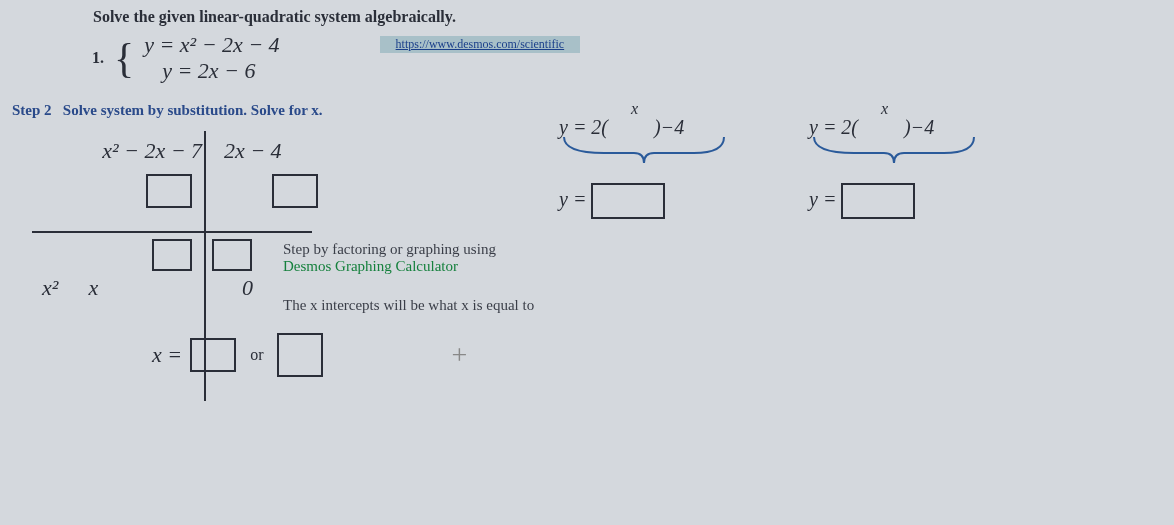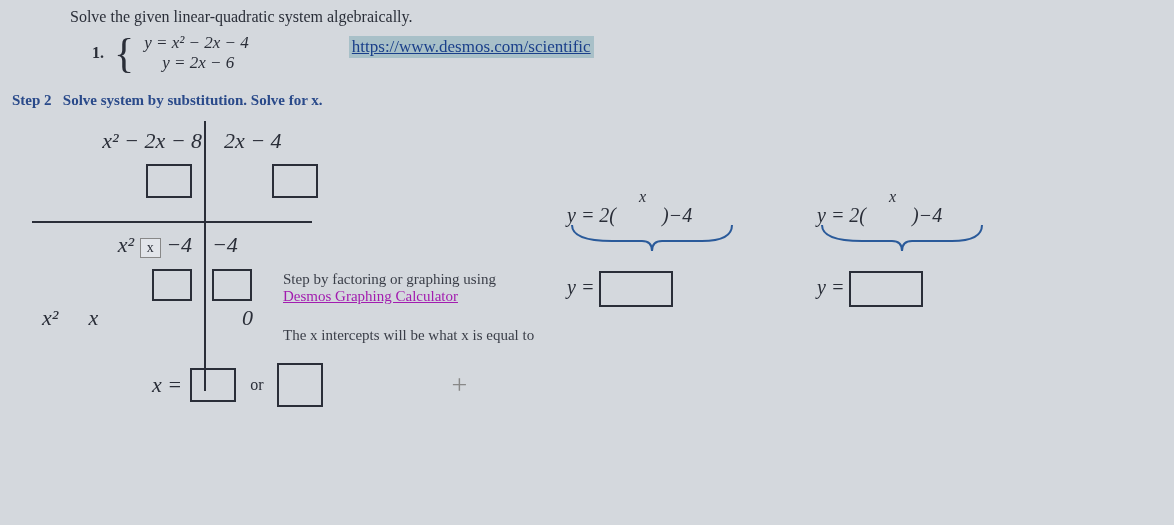--- a/index.html
+++ b/index.html
@@ -7,59 +7,58 @@
     padding: 8px 12px;
     background: #d4d8dd;
     font-family: Georgia, 'Times New Roman', serif;
     color: #2a2e38;
     width: 1174px;
     height: 525px;
     box-sizing: border-box;
     overflow: hidden;
   }
   .title {
-    font-weight: normal;
+    font-weight: bold;
     font-size: 16px;
-    margin-left: 58px;
+    margin-left: 81px;
     margin-bottom: 6px;
   }
   .top-row {
     display: flex;
     align-items: flex-start;
     gap: 40px;
   }
   .problem {
     margin-left: 80px;
     display: flex;
     align-items: center;
     gap: 10px;
     font-size: 18px;
   }
   .num { font-weight: bold; font-size:16px; }
   .brace {
     font-size: 42px;
     line-height: 42px;
     font-family: 'Times New Roman', serif;
   }
-  .eqcol { display:flex; flex-direction:column; font-family:'Times New Roman',serif; font-size:17px; font-style:italic;}
+  .eqcol { display:flex; flex-direction:column; font-family:'Times New Roman',serif; font-size:22px; font-style:italic;}
   .link {
     color: #1a3f8a;
     text-decoration: underline;
     background: #a8c0c8;
-    padding: 1px 3px;
+    padding: 1px 16px;
     font-family: 'Times New Roman', serif;
-    font-size: 17px;
+    font-size: 12px;
     margin-left: 60px;
     margin-top: 4px;
   }
   .steps-row {
     display:flex;
     margin-top: 18px;
-    gap: 24px;
-    align-items: center;
+    gap: 16px;
   }
   .step-left { flex: 0 0 520px; }
   .step-right { flex: 1; }
   .step-hdr {
     color: #2a4a8a;
     font-weight: bold;
     font-size: 15px;
   }
   .work-area {
     margin-top: 12px;
@@ -120,21 +119,21 @@
     padding:1px 6px;
     font-style:normal;
     background:#e2e5ea;
   }
   .hint {
     font-family: Georgia, serif;
     font-size: 15px;
     color: #3a3e48;
     font-style: normal;
   }
-  .hint a { color:#a21caf; text-decoration: underline;}
+  .hint a { color:#15803d; }
   .step3-body {
     display:flex;
     gap: 50px;
     margin-top: 14px;
     font-family:'Times New Roman',serif;
     font-size: 20px;
     font-style: italic;
   }
   .ybox { position:relative; }
   .x-annot {
@@ -173,40 +172,32 @@
     <div class="step-hdr">
       <span>Step 2</span>&nbsp;&nbsp;
       <span>Solve system by substitution. Solve for x.</span>
     </div>
 
     <div class="work-area">
       <div class="vline"></div>
       <div class="hline"></div>
 
       <div class="eq-row" style="margin-left:30px;">
-        <div class="eq-left" style="width:160px;">x² − 2x − 8</div>
+        <div class="eq-left" style="width:160px;">x² − 2x − 7</div>
         <div style="width:2px;"></div>
         <div class="eq-right">2x − 4</div>
       </div>
 
       <div class="eq-row">
         <div class="eq-left" style="padding-right:60px;"><span class="box"></span></div>
         <div class="eq-right" style="padding-left:20px;"><span class="box"></span></div>
       </div>
 
       <div style="height:24px;"></div>
 
-      <div class="eq-row">
-        <div class="eq-left">
-          <span>x²</span>
-          <span class="small-x">x</span>
-          <span>−4</span>
-        </div>
-        <div class="eq-right">−4</div>
-      </div>
 
       <div class="eq-row">
         <div class="eq-left" style="padding-right:12px;"><span class="box-sm"></span></div>
         <div class="eq-right" style="padding-left:8px;"><span class="box-sm"></span></div>
       </div>
 
       <div class="eq-row" style="align-items:flex-start;">
         <div class="eq-left" style="display:flex; gap:30px; justify-content:flex-start; padding-left:30px; text-align:left;">
           <span>x²</span>
           <span>x</span>

